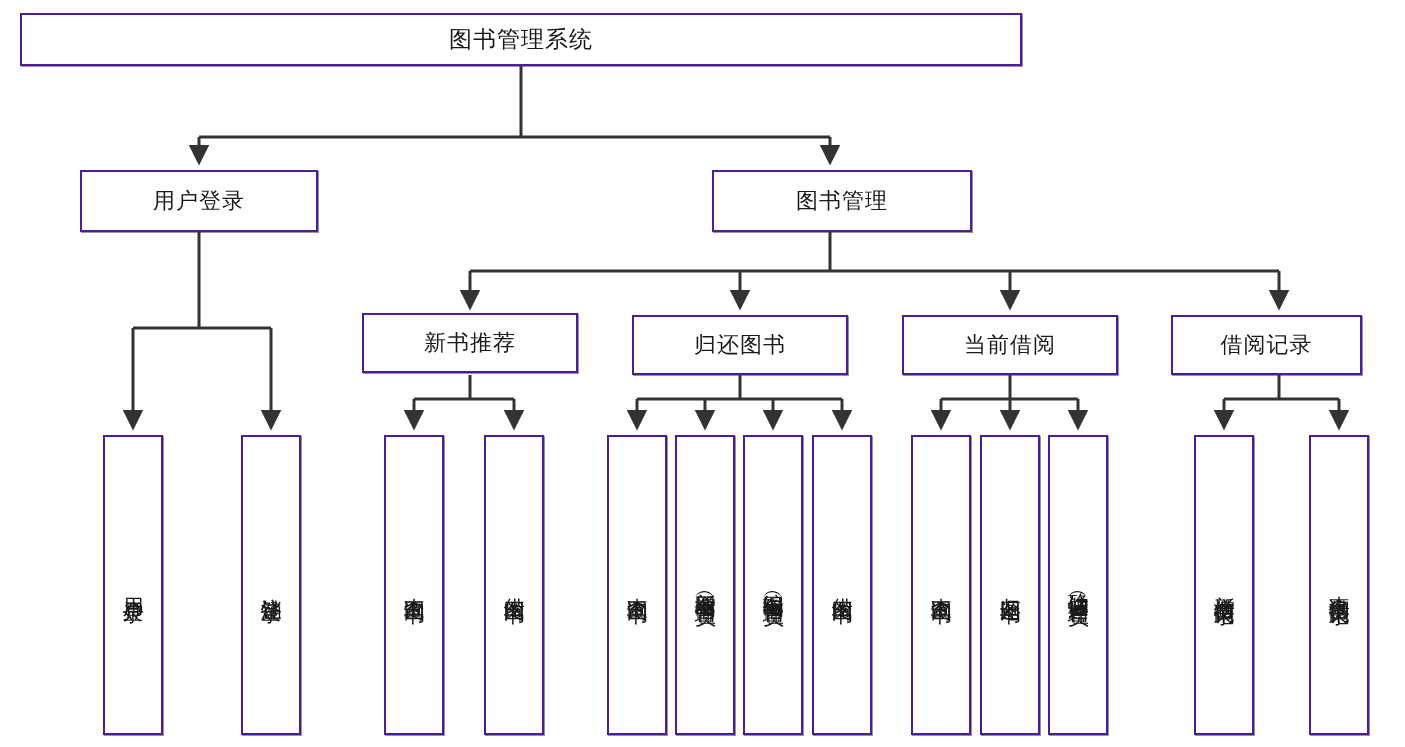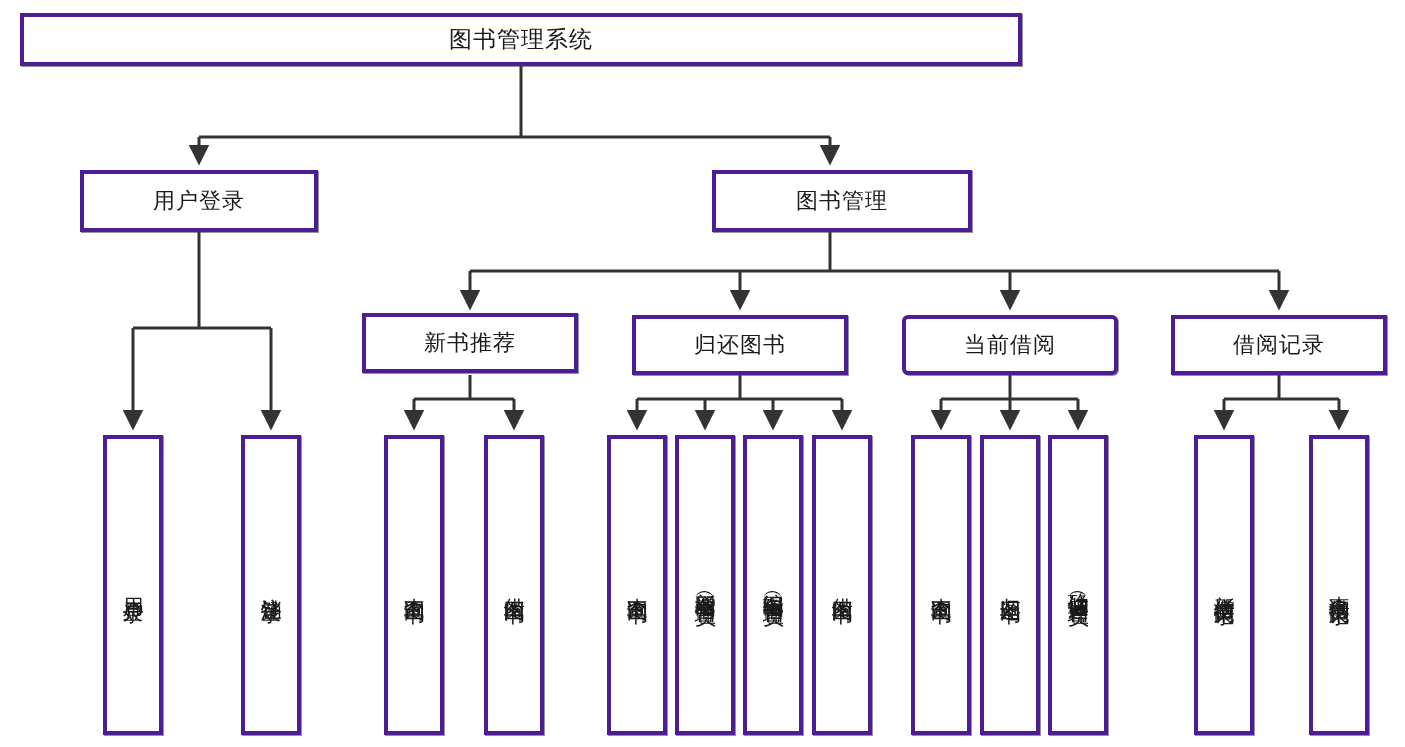--- a/index.html
+++ b/index.html
@@ -23,21 +23,21 @@
     position: absolute;
     left: 0;
     top: 0;
     width: 1405px;
     height: 747px;
     pointer-events: none;
   }
   .node {
     position: absolute;
     box-sizing: border-box;
-    border: 4px solid #4c1d95;
+    border: 2px solid #4c1d95;
     background: #ffffff;
     display: flex;
     align-items: center;
     justify-content: center;
     color: #1a1a1a;
     box-shadow: 1px 1px 0 rgba(60,60,60,0.55);
   }
   .node-h {
     font-size: 22px;
     letter-spacing: 1px;
@@ -143,25 +143,25 @@
   </div>
 
   <div class="node node-h" style="left:362px; top:313px; width:216px; height:60px;">
     <span>新书推荐</span>
   </div>
 
   <div class="node node-h" style="left:632px; top:315px; width:216px; height:60px;">
     <span>归还图书</span>
   </div>
 
-  <div class="node node-h" style="left:902px; top:315px; width:216px; height:60px;border-radius:6px;">
+  <div class="node node-h" style="left:902px; top:315px; width:216px; height:60px;">
     <span>当前借阅</span>
   </div>
 
-  <div class="node node-h" style="left:1171px; top:315px; width:216px; height:60px;">
+  <div class="node node-h" style="left:1171px; top:315px; width:191px; height:60px;">
     <span>借阅记录</span>
   </div>
 
   <div class="node node-v" style="left:103px; top:435px; width:60px; height:300px;">
     <span class="vlabel">用户登录</span>
   </div>
   <div class="node node-v" style="left:241px; top:435px; width:60px; height:300px;">
     <span class="vlabel">注销登录</span>
   </div>
 

